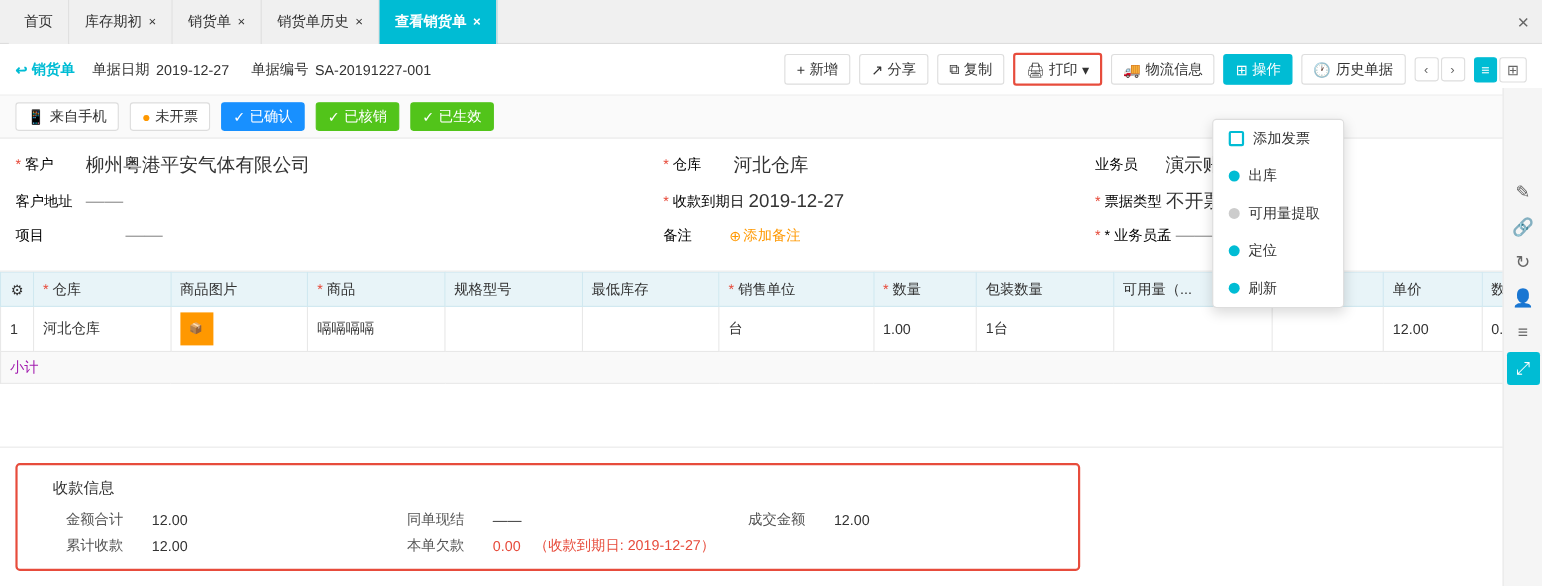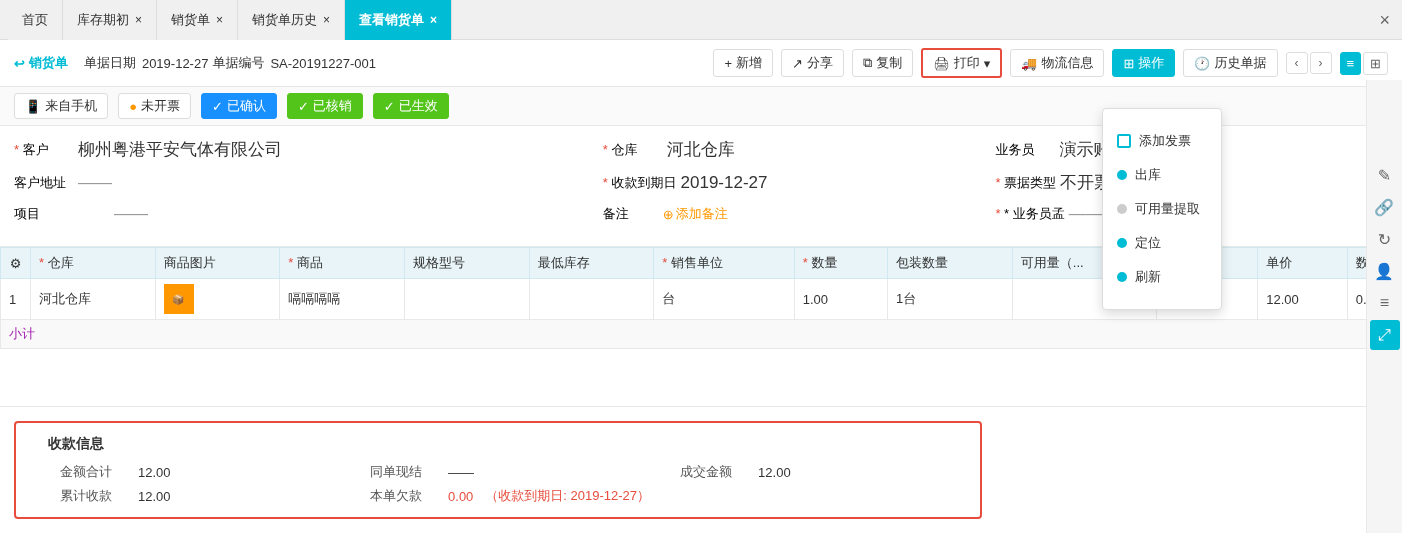--- a/index.html
+++ b/index.html
@@ -26,21 +26,21 @@
     .main-content { background: #fff; height: calc(533px - 40px); display: flex; flex-direction: column; }
 
     
     .doc-header {
       display: flex; align-items: center; padding: 8px 14px;
       border-bottom: 1px solid #e8e8e8; background: #fff; gap: 16px;
     }
     .doc-type-badge {
       display: flex; align-items: center; gap: 4px; color: #00bcd4; font-weight: bold; font-size: 14px;
     }
-    .doc-meta { display: flex; align-items: center; gap: 4px; font-size: 13px; color: #333; flex: 1; }
+    .doc-meta { display: flex; align-items: center; gap: 20px; font-size: 13px; color: #333; flex: 1; }
     .doc-meta-item { display: flex; align-items: center; gap: 6px; }
     .doc-actions { display: flex; align-items: center; gap: 8px; margin-left: auto; }
     .action-btn {
       display: flex; align-items: center; gap: 4px; padding: 4px 10px;
       border: 1px solid #ddd; border-radius: 3px; cursor: pointer;
       background: #fff; color: #333; font-size: 12px; white-space: nowrap;
     }
     .action-btn.active { background: #00bcd4; color: #fff; border-color: #00bcd4; }
 
     
@@ -75,42 +75,42 @@
     tr.subtotal td { background: #f9f9f9; }
     .gear-col { width: 30px; text-align: center; }
     .product-img { width: 30px; height: 30px; background: #ff9800; display: flex; align-items: center; justify-content: center; color: #fff; font-size: 10px; }
 
     
     .bottom-panel { display: flex; padding: 14px; border-top: 1px solid #e8e8e8; }
     .payment-info {
       border: 2px solid #e74c3c; border-radius: 4px; padding: 12px 20px;
       min-width: 520px; background: #fff;
     }
-    .payment-title { font-weight: bold; font-size: 14px; margin-bottom: 10px; color: #333; padding-left: 12px; }
+    .payment-title { font-weight: normal; font-size: 14px; margin-bottom: 10px; color: #333; padding-left: 12px; }
     .payment-grid { display: grid; grid-template-columns: 1fr 1fr 1fr; gap: 6px 30px; margin-left: 24px; }
     .payment-row { display: flex; align-items: center; gap: 8px; font-size: 13px; }
     .payment-label { color: #555; min-width: 70px; }
     .payment-value { color: #333; }
     .payment-value.red { color: #e74c3c; }
 
     
     .right-sidebar {
       position: absolute; right: 0; top: 40px; width: 36px;
       display: flex; flex-direction: column; align-items: center; gap: 2px;
       padding-top: 80px; background: #f5f5f5; border-left: 1px solid #e8e8e8;
       height: calc(533px - 40px);
     }
     .sidebar-icon { width: 30px; height: 30px; display: flex; align-items: center; justify-content: center; cursor: pointer; color: #666; font-size: 16px; border-radius: 3px; }
     .sidebar-icon.active { background: #00bcd4; color: #fff; }
 
     
     .dropdown-menu {
       position: absolute; top: 68px; right: 180px; z-index: 100;
       background: #fff; border: 1px solid #ddd; border-radius: 4px;
-      box-shadow: 0 4px 12px rgba(0,0,0,0.15); min-width: 120px; padding: 15px 0;
+      box-shadow: 0 4px 12px rgba(0,0,0,0.15); min-width: 120px; padding: 0 0;
     }
     .menu-item {
       display: flex; align-items: center; gap: 8px; padding: 8px 14px;
       cursor: pointer; color: #333; font-size: 13px; white-space: nowrap;
     }
     .menu-dot { width: 10px; height: 10px; border-radius: 50%; display: inline-block; }
     .menu-dot.cyan { background: #00bcd4; }
     .menu-icon-square { width: 14px; height: 14px; border: 2px solid #00bcd4; display: inline-block; border-radius: 2px; }
 
     

